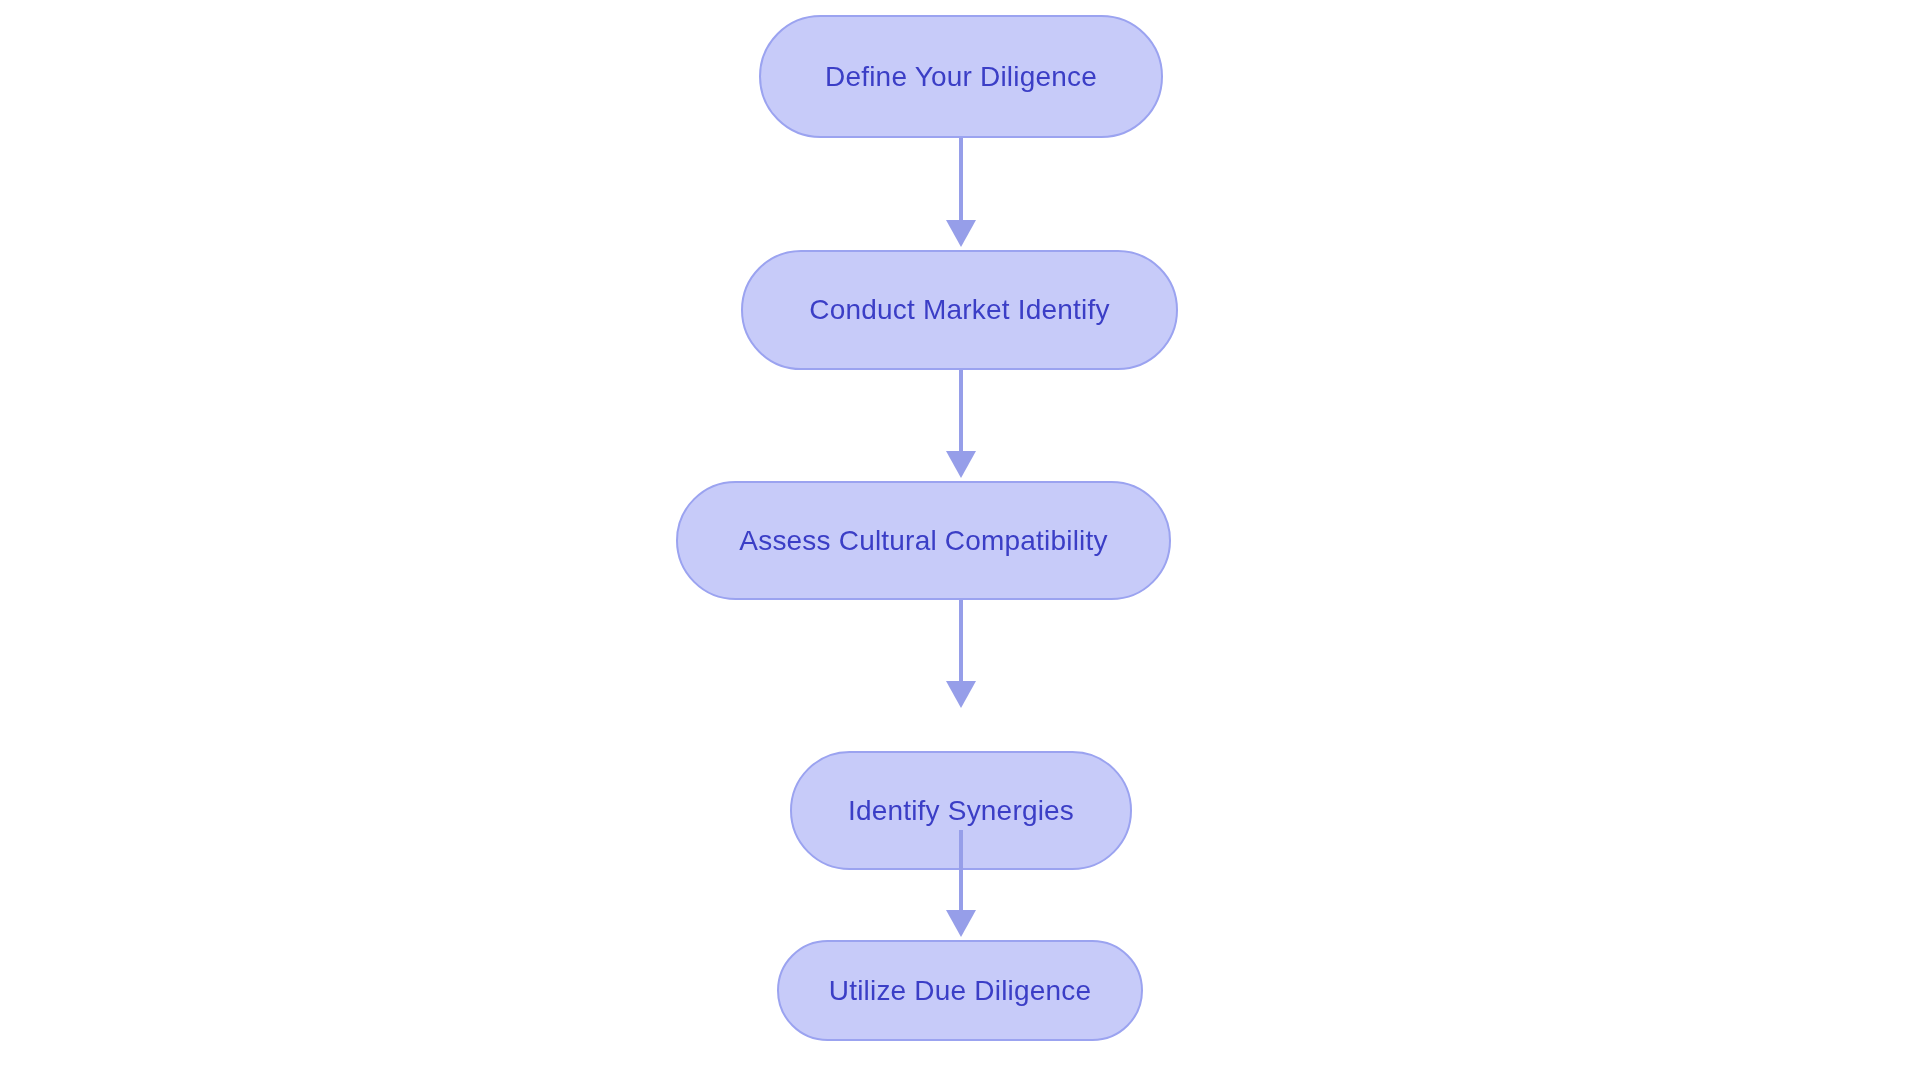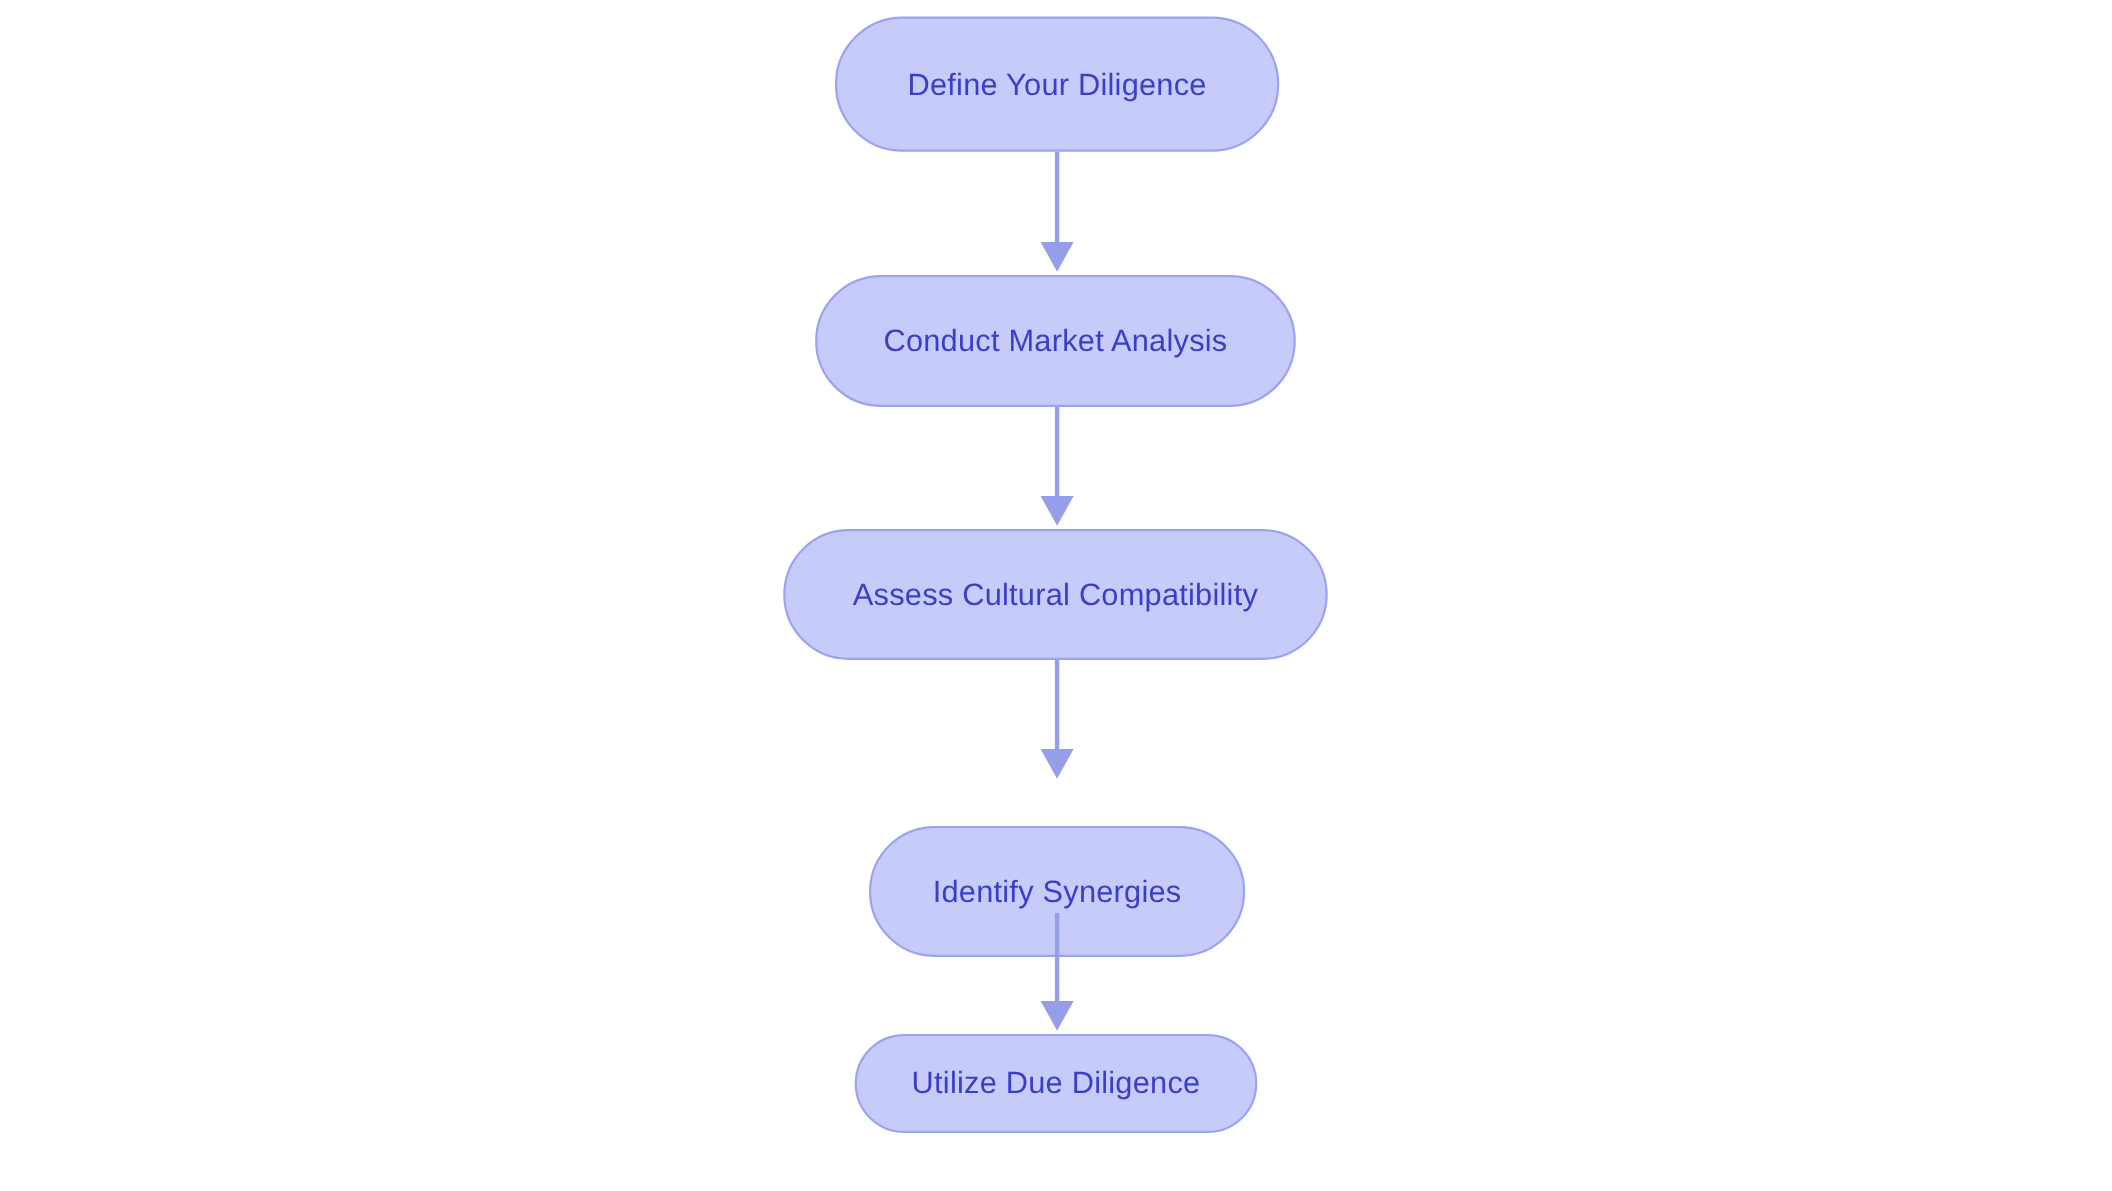--- a/index.html
+++ b/index.html
@@ -32,23 +32,23 @@
     border: 2px solid var(--node-border);
     border-radius: 62px;
     color: var(--node-text);
     font-size: 28px;
     letter-spacing: 0.2px;
     text-align: center;
     white-space: nowrap;
   }
   .node-1 { left: 759px; top: 15px;  width: 404px; height: 123px; }
   .node-2 { left: 741px; top: 250px; width: 437px; height: 120px; }
-  .node-3 { left: 712px; top: 481px; width: 495px; height: 119px; }
+  .node-3 { left: 676px; top: 481px; width: 495px; height: 119px; }
   .node-4 { left: 790px; top: 751px; width: 342px; height: 119px; }
-  .node-5 { left: 777px; top: 940px; width: 366px; height: 90px; }
+  .node-5 { left: 777px; top: 940px; width: 366px; height: 101px; }
 
   .connector-line {
     position: absolute;
     left: 959px;
     width: 4px;
     background: var(--arrow);
   }
   .line-1 { top: 138px; height: 82px; }
   .line-2 { top: 370px; height: 81px; }
   .line-3 { top: 600px; height: 81px; }
@@ -74,21 +74,21 @@
 <div class="canvas">
 
   <div class="flow-node node-1">
     <span>Define Your Diligence</span>
   </div>
 
   <div class="connector-line line-1"></div>
   <div class="connector-head head-1"></div>
 
   <div class="flow-node node-2">
-    <span>Conduct Market Analysis</span>
+    <span>Conduct Market Identify</span>
   </div>
 
   <div class="connector-line line-2"></div>
   <div class="connector-head head-2"></div>
 
   <div class="flow-node node-3">
     <span>Assess Cultural Compatibility</span>
   </div>
 
   <div class="connector-line line-3"></div>

